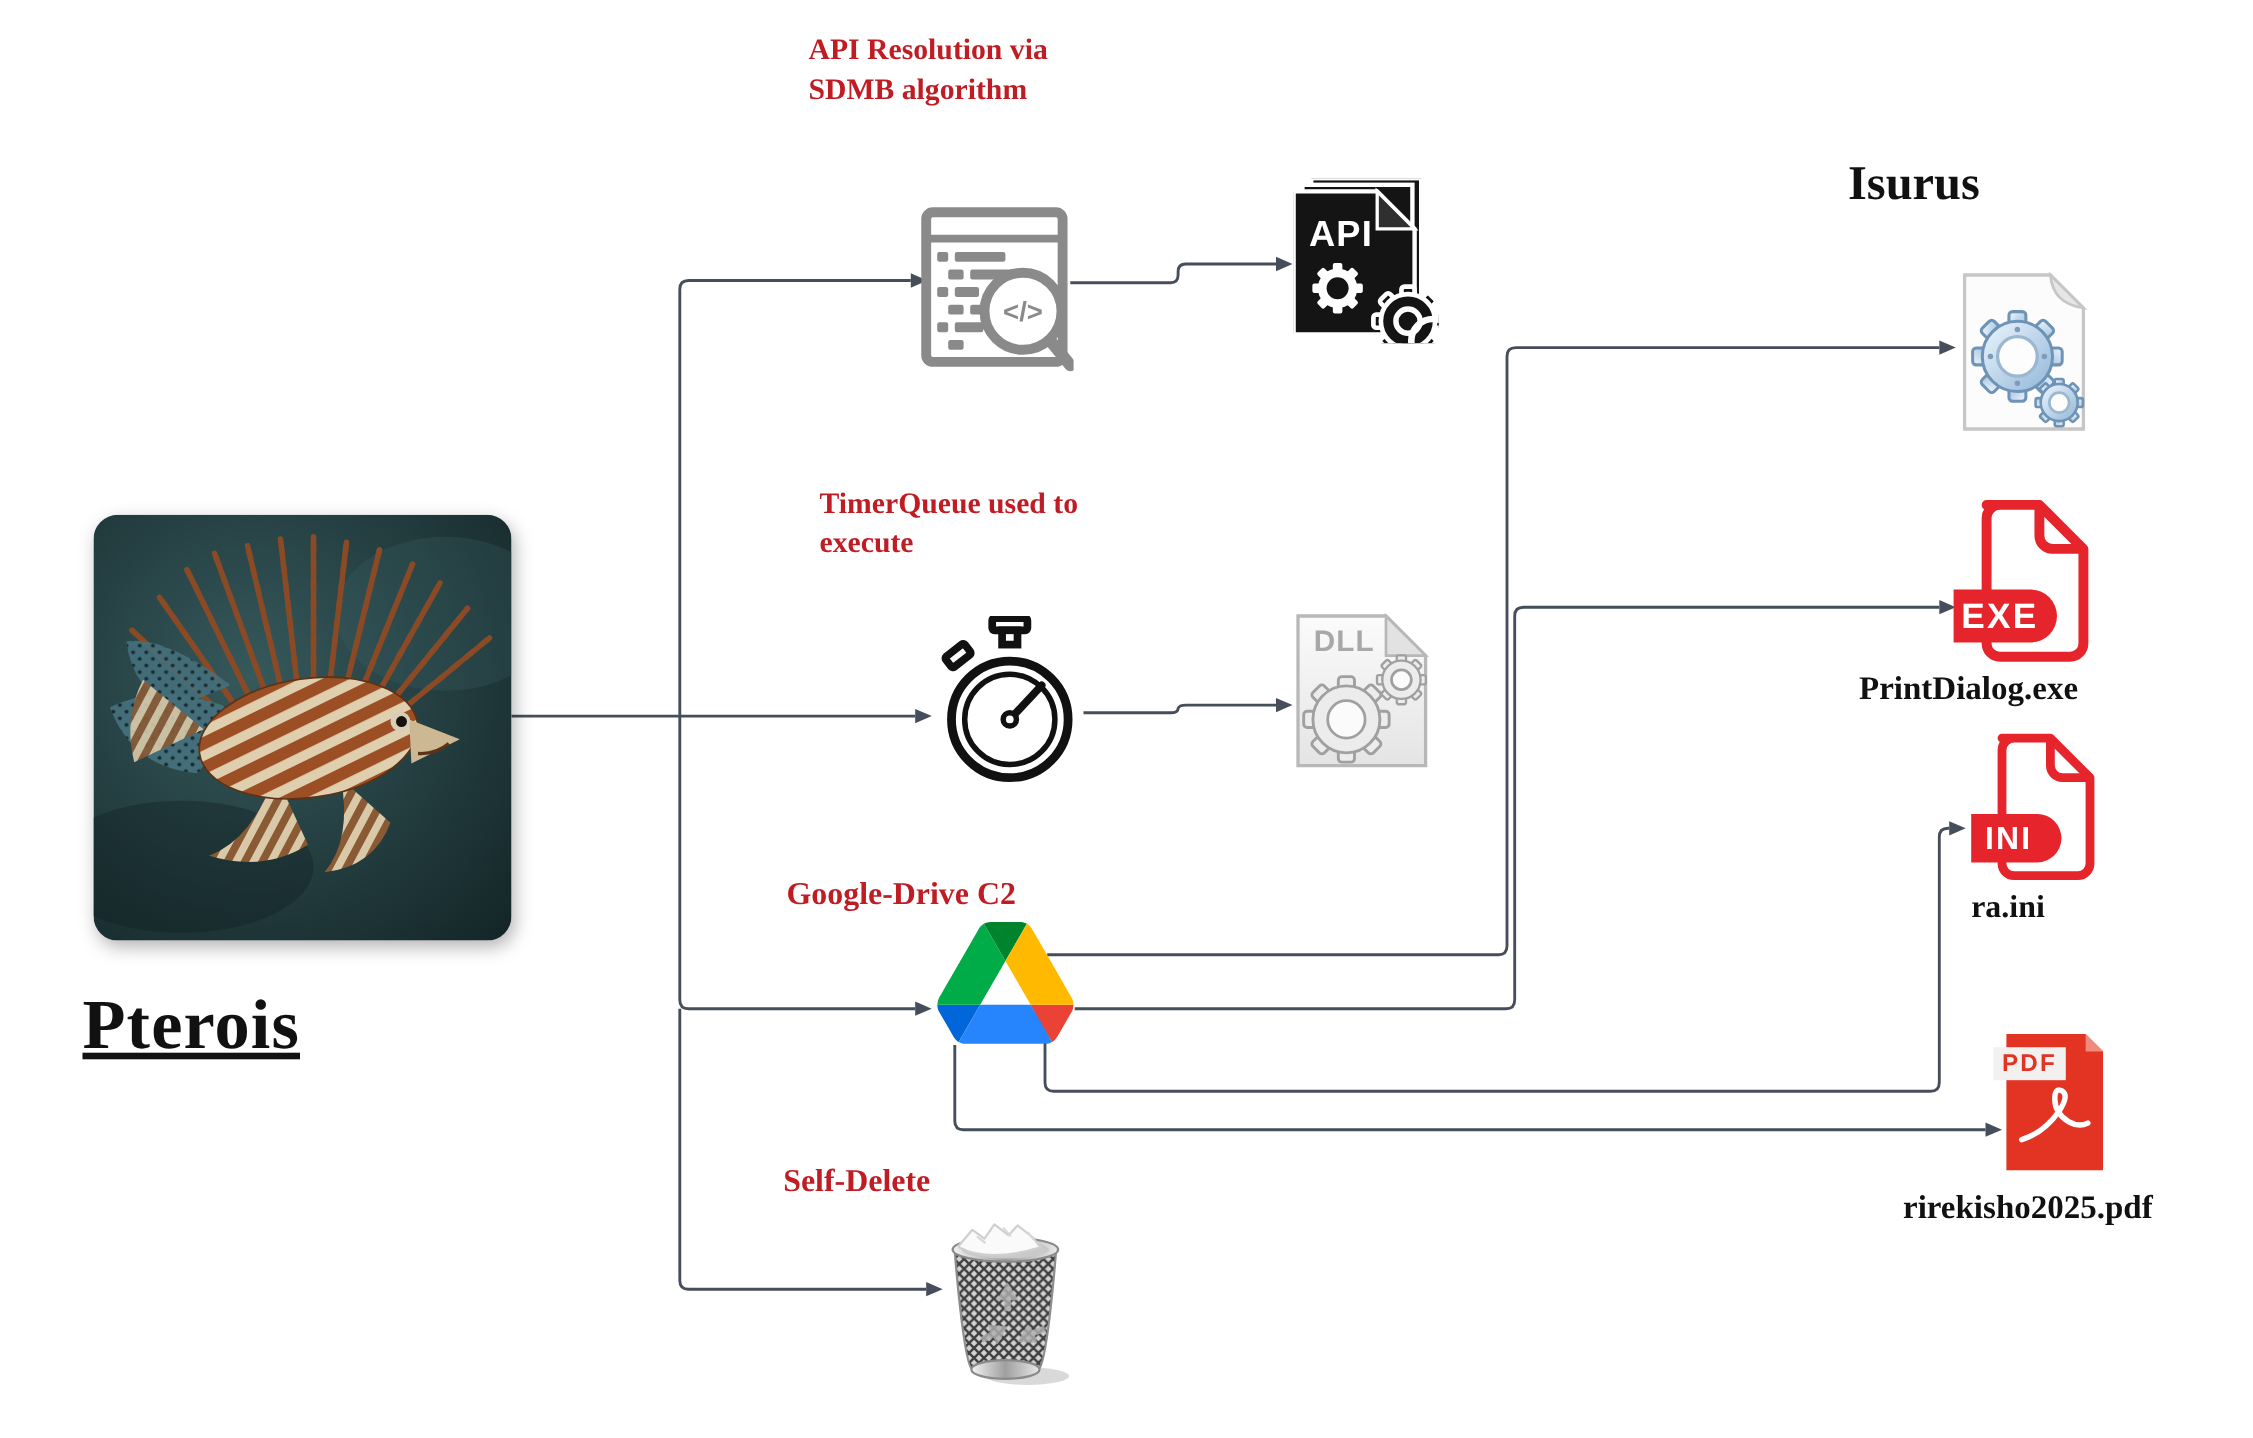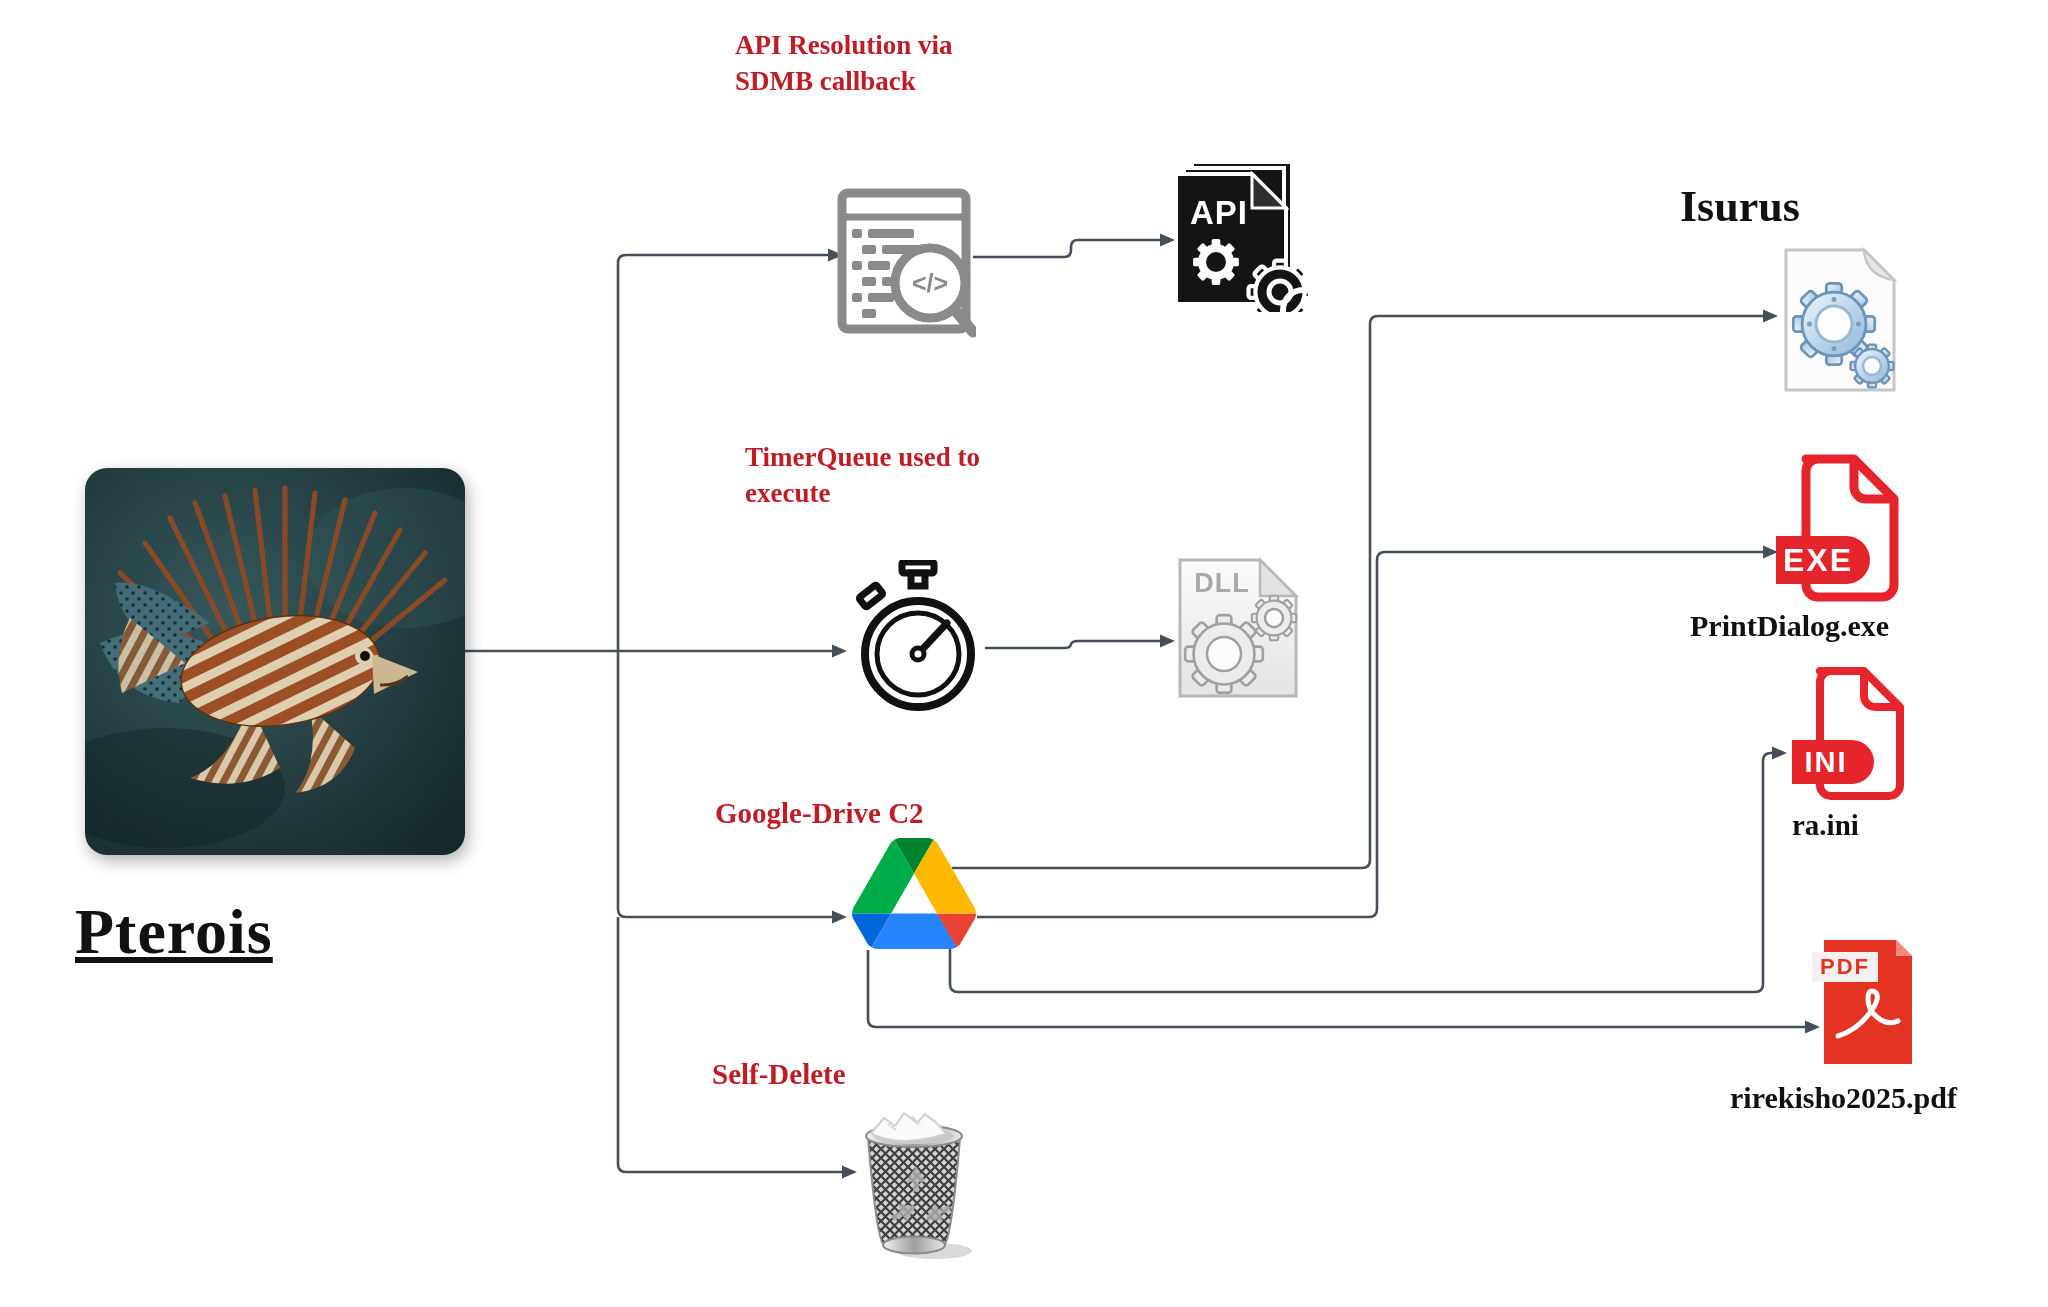--- a/index.html
+++ b/index.html
@@ -3,21 +3,21 @@
 <meta charset="utf-8">
 <style>
   html,body{margin:0;padding:0;background:#ffffff;}
   #canvas{position:relative;width:2048px;height:1307px;background:#fff;overflow:hidden;
           font-family:"Liberation Serif",serif;}
   .abs{position:absolute;}
   .wires{position:absolute;left:0;top:0;width:2048px;height:1307px;}
   .lbl{position:absolute;text-align:left;font-weight:bold;color:var(--ink,#111);line-height:1.32;}
   .annot{color:var(--red,#c01c24);font-size:27px;}
   .src-label{font-size:64px;letter-spacing:1px;text-decoration:underline;}
-  .node-title{font-size:44px;margin-top:40px;}
+  .node-title{font-size:44px;}
   .file-label{font-size:30px;}
   .fish-card{position:absolute;filter:drop-shadow(3px 6px 8px rgba(0,0,0,.30));}
   svg text{font-weight:bold;}
   .badge-txt{font-family:"Liberation Sans",sans-serif;font-weight:bold;}
 </style>
 </head>
 <body>
 
 <div id="canvas">
 
@@ -131,21 +131,21 @@
       <circle cx="84" cy="-12" r="9" fill="#d8cdb6"></circle>
       <circle cx="85" cy="-12" r="5" fill="#15120e"></circle>
       <path d="M128 8 q-12 10 -28 9" stroke="#5c3317" stroke-width="3" fill="none"></path>
     </g>
   </svg>
 
   <div class="lbl src-label" style="left:75px;top:890px;width:400px">Pterois</div>
 
   <div class="lbl annot" style="left:735px;top:28px;width:400px">
     <div>API Resolution via</div>
-    <div>SDMB callback</div>
+    <div>SDMB algorithm</div>
   </div>
 
   <svg class="abs" style="left:836px;top:181px" width="140" height="160" viewBox="0 0 140 160">
     <rect x="6" y="12" width="124" height="136" rx="6" fill="#fff" stroke="#8a8a8a" stroke-width="9"></rect>
     <line x1="6" y1="36" x2="130" y2="36" stroke="#8a8a8a" stroke-width="7"></line>
     <g fill="#8a8a8a">
       <rect x="16" y="48" width="10" height="9" rx="2"></rect>
         <rect x="32" y="48" width="46" height="9" rx="2"></rect>
       <rect x="26" y="64" width="14" height="9" rx="2"></rect>
         <rect x="46" y="64" width="40" height="9" rx="2"></rect>

